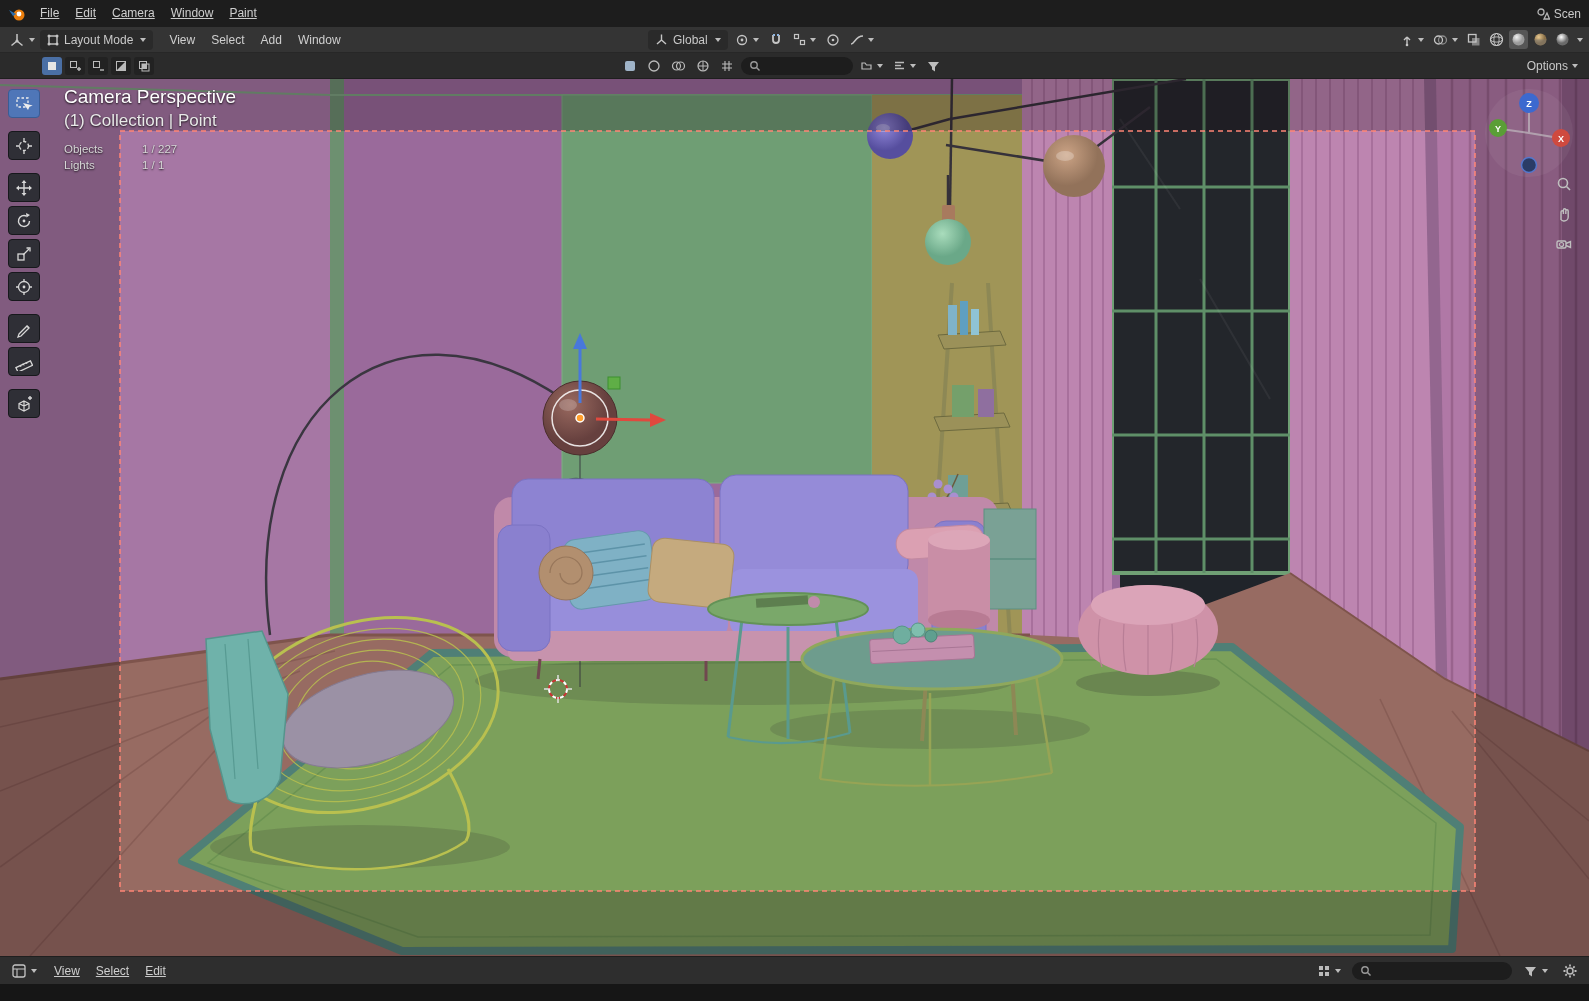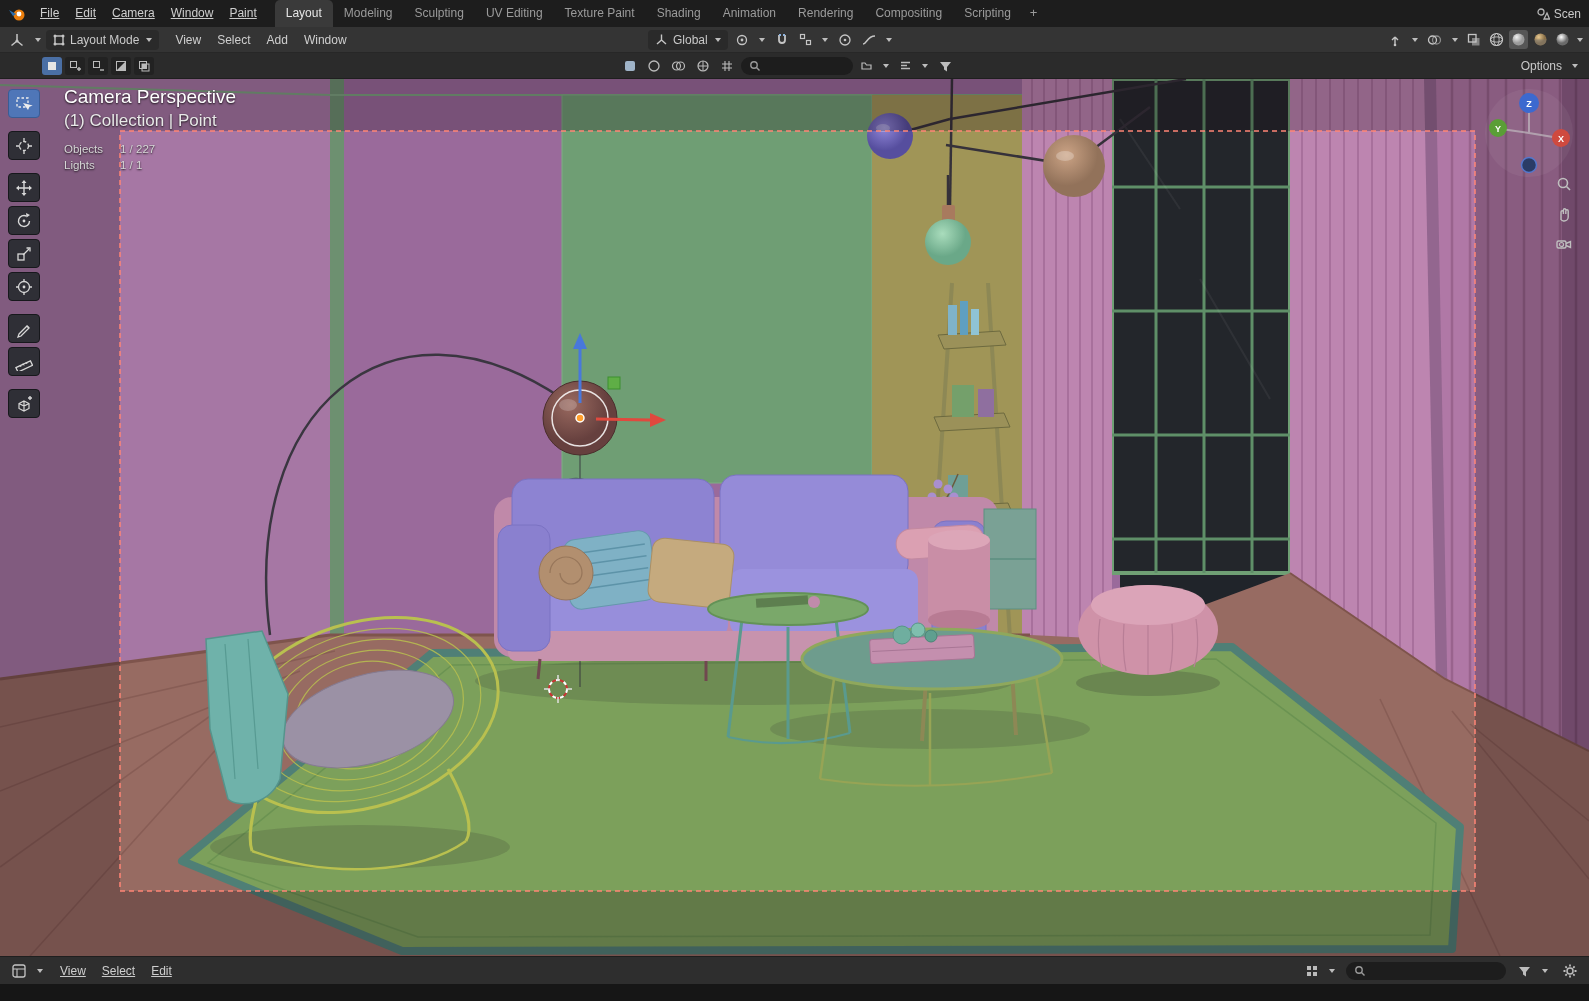--- a/index.html
+++ b/index.html
@@ -17,21 +17,21 @@
   .tab.active { background:#3a3a3a; color:#e6e6e6; }
   .tab.addtab { color:#9b9b9b; padding:5px 8px 6px; font-size:13px; }
   .topbar .spacer { flex:1; }
   .scene-select { display:flex; align-items:center; gap:4px; padding:9px 2px; overflow:hidden; white-space:nowrap; max-width:64px; }
 
   
   .vp-header { height:26px; background:#343434; display:flex; align-items:center; gap:2px;
     padding:0 6px; position:relative; flex:0 0 26px; border-bottom:1px solid #272727;}
   .widget { display:flex; align-items:center; gap:5px; background:#2a2a2a; border-radius:4px;
     padding:2px 7px; height:20px; }
-  .iconbtn { display:flex; align-items:center; gap:8px; padding:2px 3px; border-radius:3px; height:20px; }
+  .iconbtn { display:flex; align-items:center; gap:2px; padding:2px 3px; border-radius:3px; height:20px; }
   .chev { width:0; height:0; border-left:3.5px solid transparent; border-right:3.5px solid transparent;
     border-top:4px solid #bdbdbd; display:inline-block; margin-left:2px; }
   .hdr-menus { display:flex; margin-left:6px; }
   .hdr-menus .menu { line-height:26px; padding:0 8px; }
   .hdr-center { position:absolute; left:648px; top:0; height:100%; display:flex; align-items:center; gap:4px; }
   .hdr-right { margin-left:auto; display:flex; align-items:center; gap:3px; }
   .shade-btn { padding:2px; border-radius:3px; display:flex; align-items:center; }
   .shade-btn.active { background:#565656; }
 
   
@@ -53,21 +53,21 @@
   .tlbr { position:absolute; left:8px; top:10px; display:flex; flex-direction:column; gap:4px; }
   .tlbr .gap { height:5px; }
   .tool-btn { width:32px; height:29px; background:rgba(40,43,48,.92); border:1px solid #17181c;
     border-radius:4px; display:flex; align-items:center; justify-content:center; }
   .tool-btn.active { background:#4f76b8; border-color:#3a5c94; }
 
   .overlay-text { position:absolute; left:64px; top:7px; color:#fff; text-shadow:0 1px 2px rgba(0,0,0,.85); }
   .overlay-text .vlabel { font-size:19px; margin-bottom:3px; }
   .overlay-text .clabel { font-size:17px; color:#e9e9e9; }
   .stats { margin-top:12px; font-size:11.5px; color:#d6d6d6; }
-  .stats .row { display:flex; margin-bottom:4px; }
+  .stats .row { display:flex; margin-bottom:4px;gap:22px; }
   .stats .lbl { width:56px; }
 
   .navgizmo { position:absolute; right:12px; top:6px; }
   .side-icons { position:absolute; right:16px; top:96px; display:flex; flex-direction:column; gap:12px; align-items:center; }
 
   
   .bottom-bar { height:28px; background:#2e2e2e; display:flex; align-items:center; padding:0 8px;
     flex:0 0 28px; border-top:1px solid #1f1f1f; }
   .bottom-bar .menus { margin-left:6px; }
   .bottom-bar .menu { line-height:28px; }
@@ -90,33 +90,20 @@
         <path d="M1,3 L8,7 L5,9 Z" fill="#2a6fb0"></path>
       </svg>
     </div>
     <nav class="menus">
       <span class="menu">File</span>
       <span class="menu">Edit</span>
       <span class="menu">Camera</span>
       <span class="menu">Window</span>
       <span class="menu">Paint</span>
     </nav>
-    <div class="tabs">
-      <span class="tab active">Layout</span>
-      <span class="tab">Modeling</span>
-      <span class="tab">Sculpting</span>
-      <span class="tab">UV Editing</span>
-      <span class="tab">Texture Paint</span>
-      <span class="tab">Shading</span>
-      <span class="tab">Animation</span>
-      <span class="tab">Rendering</span>
-      <span class="tab">Compositing</span>
-      <span class="tab">Scripting</span>
-      <span class="tab addtab">+</span>
-    </div>
     <div class="spacer"></div>
     <div class="scene-select">
       <svg class="i" width="14" height="14" viewBox="0 0 14 14">
         <circle cx="5" cy="5" r="3" fill="none" stroke="#b5b5b5" stroke-width="1.3"></circle>
         <path d="M8,12 L11,6 L13.5,12 Z" fill="none" stroke="#b5b5b5" stroke-width="1.3"></path>
       </svg>
       <span>Scen</span>
     </div>
   </header>
 

